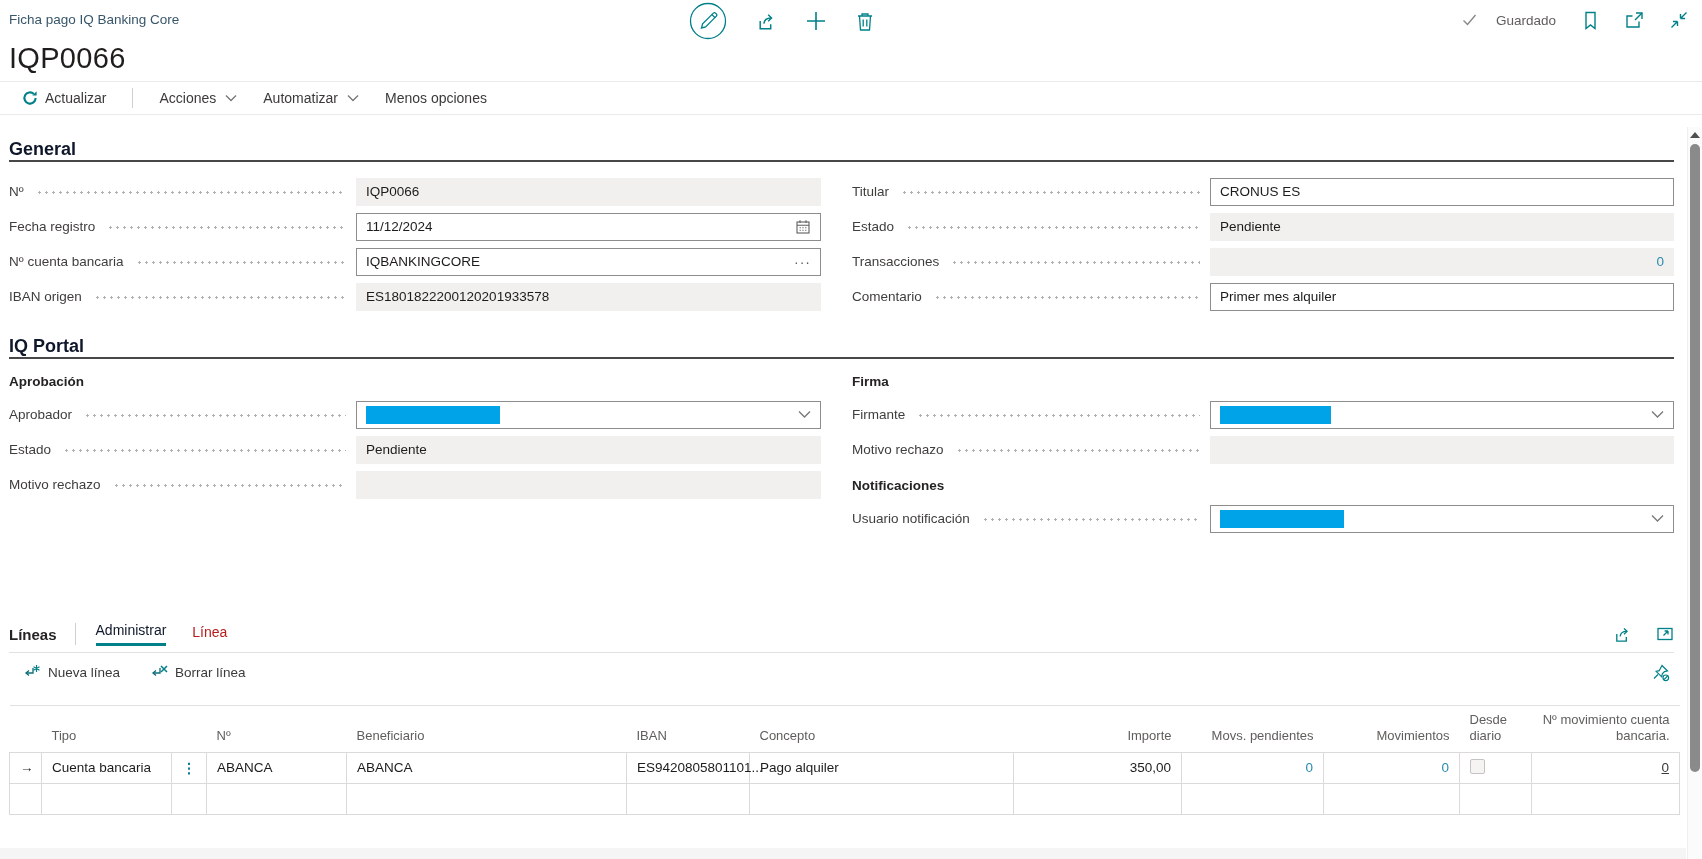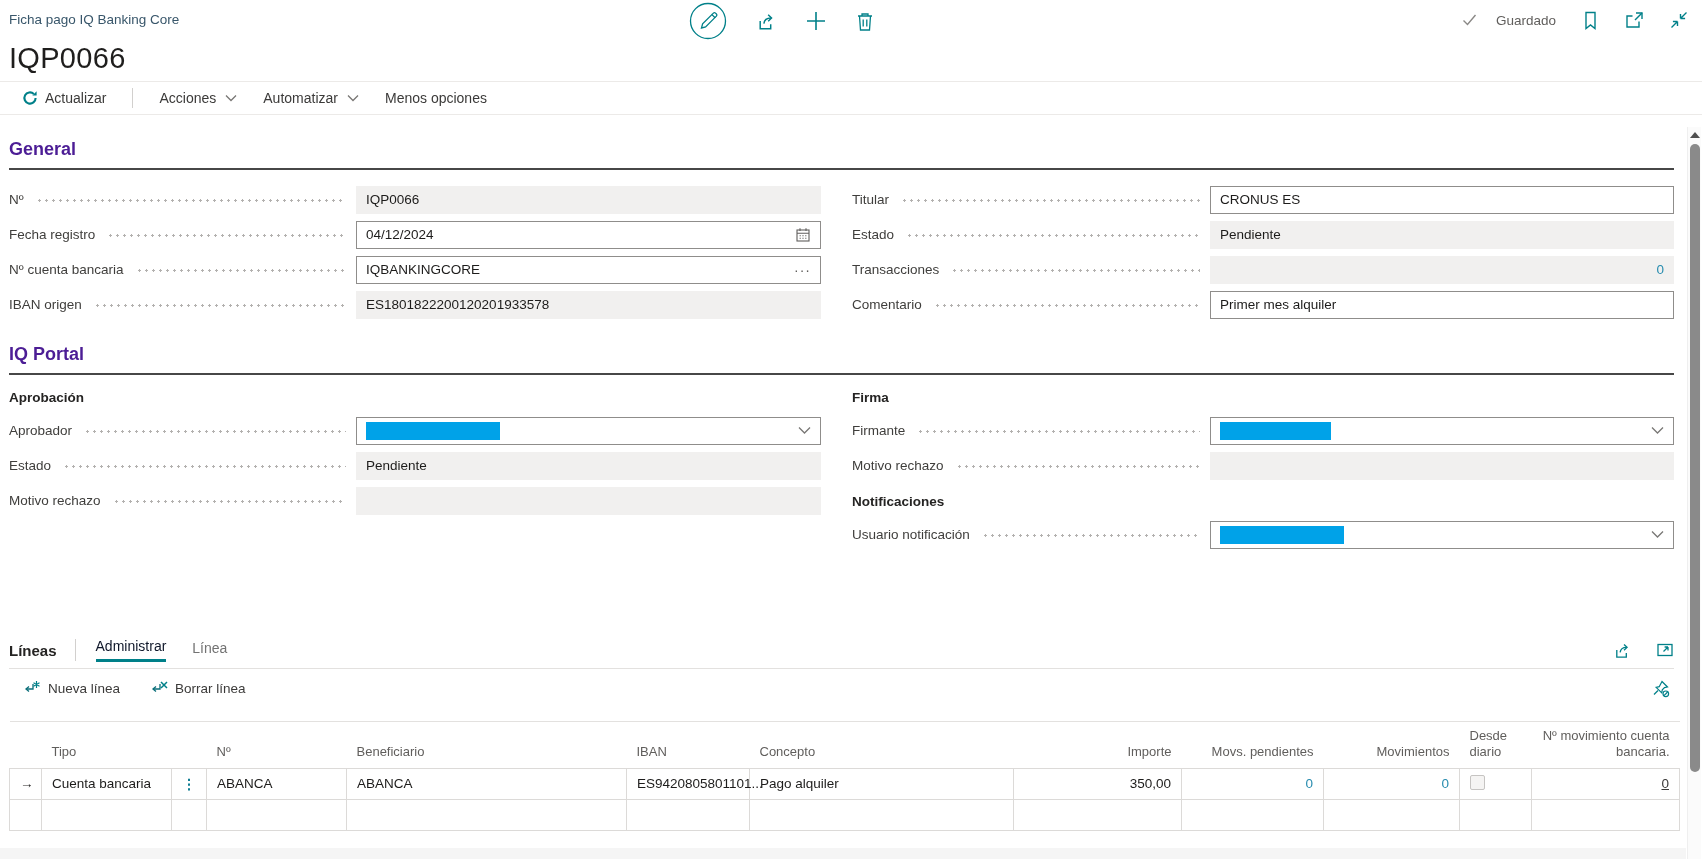--- a/index.html
+++ b/index.html
@@ -19,21 +19,21 @@
   .page-title { margin:2px 0 6px 9px; font-size:29px; font-weight:400; color:#1f1e1d; letter-spacing:.3px; }
 
   
   .cmdbar { display:flex; align-items:center; height:34px; border-top:1px solid #eceae8; border-bottom:1px solid #eceae8; padding-left:22px; gap:26px; }
   .cmd-item { display:flex; align-items:center; gap:7px; color:#3b3a39; font-size:14px; cursor:pointer; white-space:nowrap; }
   .cmd-sep { width:1px; height:20px; background:#d2d0ce; }
   .chev { display:inline-block; margin-left:2px; }
 
   
   .content { position:relative; padding:24px 28px 0 9px; }
-  .section-title { font-size:18px; font-weight:700; color:#4c1d95; padding-bottom:8px; border-bottom:2px solid #474747; }
+  .section-title { font-size:18px; font-weight:700; color:#0f172a; padding-bottom:0; border-bottom:2px solid #474747; }
   .cols { display:flex; justify-content:space-between; margin-top:12px; }
   .col { }
   .col-l { width:812px; }
   .col-r { width:822px; }
   .frow { display:flex; align-items:center; height:35px; }
   .flabel { color:#3f3e3c; white-space:nowrap; padding-right:4px; }
   .dots { flex:1 1 auto; height:3px; margin:2px 10px 0 8px; background-image:radial-gradient(circle, #b3b1af 1.1px, transparent 1.4px); background-size:7px 3px; background-repeat:repeat-x; background-position:0 50%; }
   .ctl { display:flex; align-items:center; height:28px; padding:0 9px; font-size:13.5px; color:#1d1c1b; flex:0 0 auto; }
   .col-l .ctl { width:465px; }
   .col-r .ctl { width:464px; }
@@ -45,21 +45,21 @@
   .redact { display:inline-block; height:18px; background:#00a2e8; }
   .rw-134 { width:134px; } .rw-111 { width:111px; } .rw-124 { width:124px; }
   .grp-title { font-weight:700; color:#252423; height:34px; display:flex; align-items:flex-end; padding-bottom:8px; }
   .ellipsis { font-size:14px; letter-spacing:1px; color:#605e5c; cursor:pointer; }
 
   
   .part { margin-top:84px; }
   .part-head { display:flex; align-items:center; height:28px; }
   .part-title { font-size:15px; font-weight:700; color:#252423; margin-right:18px; }
   .part-sep { width:1px; height:22px; background:#d2d0ce; margin-right:20px; }
-  .tab { font-size:14px; color:#737373; margin-right:26px; padding-bottom:5px; cursor:pointer; }
+  .tab { font-size:14px; color:#b91c1c; margin-right:26px; padding-bottom:5px; cursor:pointer; }
   .tab.active { color:#0f172a; border-bottom:3px solid #008089; }
   .part-head .spacer { flex:1; }
   .part-head-icons { display:flex; gap:24px; align-items:center; }
   .part-rule { border:none; border-top:1px solid #e3e1df; margin-top:4px; }
   .part-actions { display:flex; align-items:center; height:38px; padding-left:14px; gap:30px; }
   .part-action { display:flex; align-items:center; gap:7px; font-size:13.5px; color:#3b3a39; cursor:pointer; }
   .part-actions .spacer { flex:1; }
 
   table.grid { border-collapse:collapse; table-layout:fixed; width:1670px; margin-top:14px; border-top:1px solid #e3e1df; }
   table.grid th { font-weight:400; color:#605e5c; font-size:13px; padding:6px 10px 7px; vertical-align:bottom; text-align:left; line-height:1.25; }
@@ -194,21 +194,21 @@
           <span class="flabel">Nº</span>
           <span class="dots"></span>
           <div class="ctl ro">
             <span>IQP0066</span>
           </div>
         </div>
         <div class="frow">
           <span class="flabel">Fecha registro</span>
           <span class="dots"></span>
           <div class="ctl ed">
-            <span>04/12/2024</span>
+            <span>11/12/2024</span>
             <span class="suffix">
               <svg width="16" height="16" viewBox="0 0 16 16">
                 <g fill="none" stroke="#605e5c" stroke-width="1.1">
                   <rect x="2" y="3" width="12" height="11"></rect>
                   <path d="M2 6.2h12M5 1.3V4M11 1.3V4"></path>
                   <path d="M4.6 8.7h1.2M7.4 8.7h1.2M10.2 8.7h1.2M4.6 11.3h1.2M7.4 11.3h1.2M10.2 11.3h1.2"></path>
                 </g>
               </svg>
             </span>
           </div>

